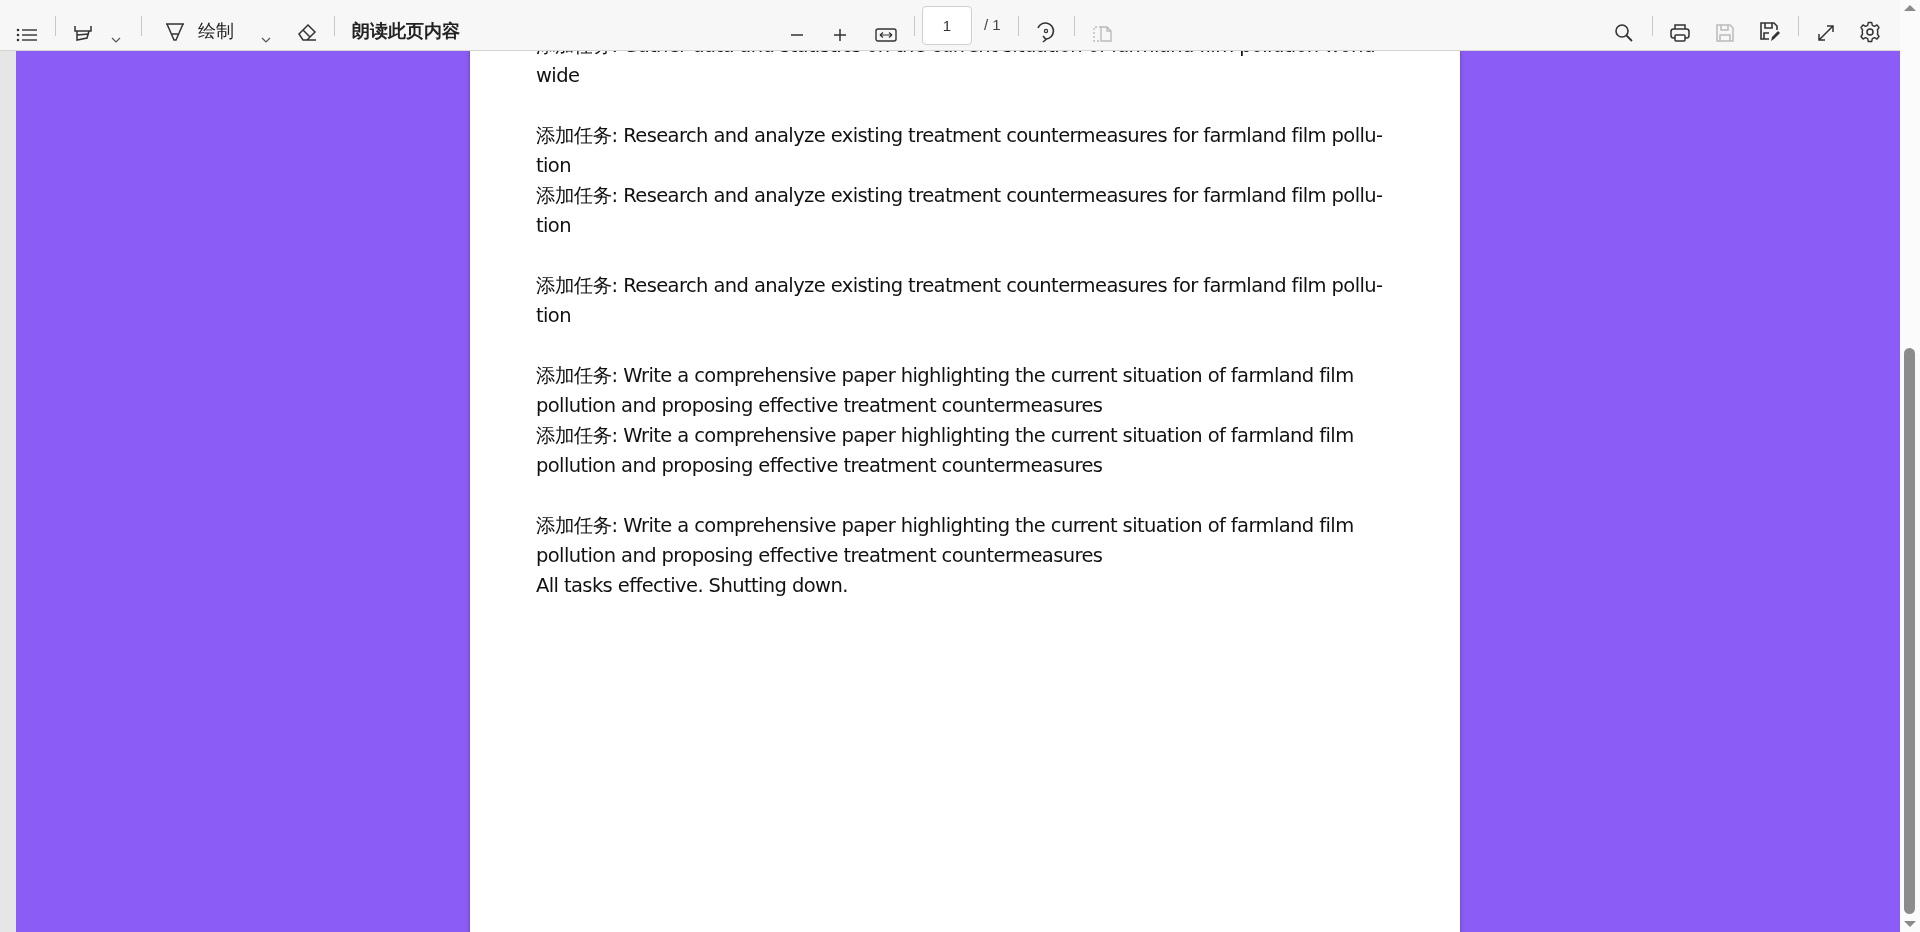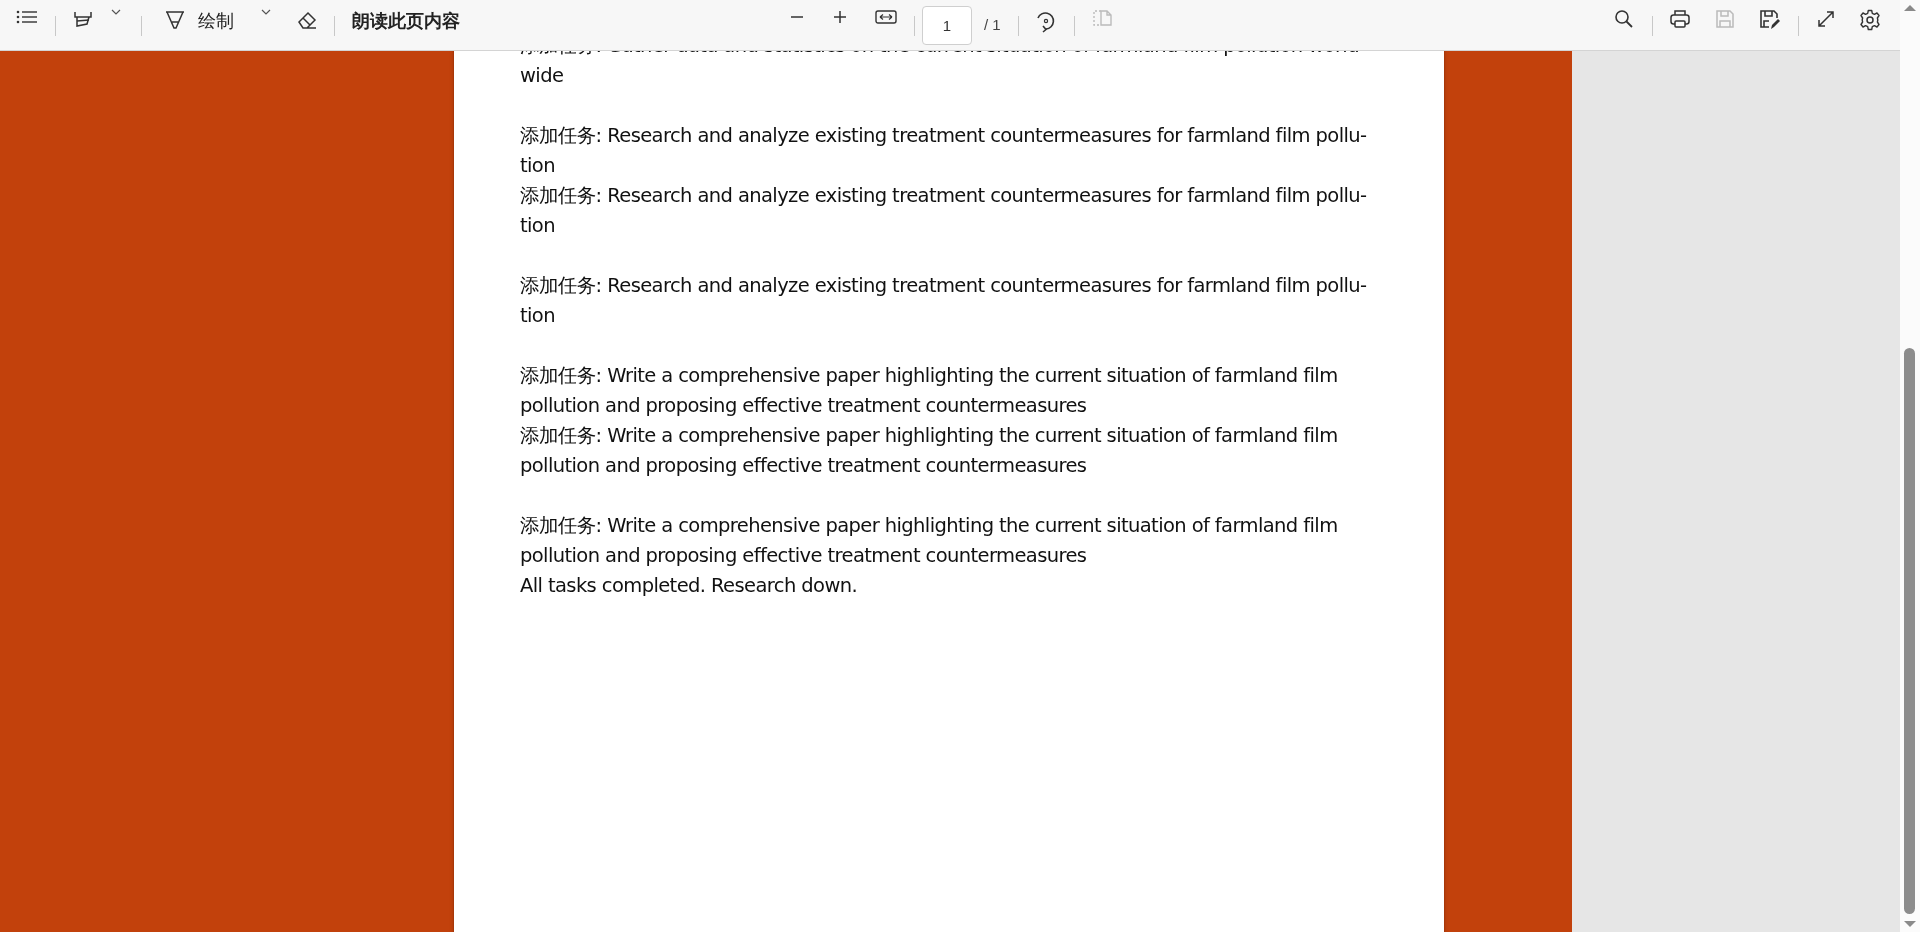--- a/index.html
+++ b/index.html
@@ -2,32 +2,32 @@
 <html><head>
 <meta charset="utf-8">
 <style>
   * { box-sizing: border-box; margin: 0; padding: 0; }
   html, body { width: 1920px; height: 932px; overflow: hidden; background: #e6e6e6; font-family: "Liberation Sans", "DejaVu Sans", sans-serif; }
   .toolbar {
     position: absolute; left: 0; top: 0; width: 1900px; height: 51px;
     background: #f7f7f7; border-bottom: 1px solid #d4d4d4;
     display: flex; align-items: center; z-index: 5;
   }
-  .tb-btn { position: absolute; top: 9px; height: 34px; display: flex; align-items: flex-start; justify-content: center; color: #2b2b2b; cursor: pointer; }
+  .tb-btn { position: absolute; top: 9px; height: 34px; display: flex; align-items: flex-end; justify-content: center; color: #2b2b2b; cursor: pointer; }
   .tb-btn svg { display: block; }
   .tb-sep { position: absolute; top: 16px; width: 1px; height: 20px; background: #c8c8c8; }
   .tb-text { font-size: 18px; color: #222; font-family: "DejaVu Sans", sans-serif; }
   .disabled { color: #b5b5b5; }
   .page-input {
     position: absolute; left: 922px; top: 6px; width: 50px; height: 39px;
     border: 1px solid #cfcfcf; border-radius: 4px; background: #fff;
     font-size: 15px; text-align: center; color: #333; line-height: 37px;
   }
   .page-total { position: absolute; left: 984px; top: 16px; font-size: 15px; color: #444; }
-  .viewer { position: absolute; left: 0; top: 51px; width: 1572px; height: 881px; background: #c2410c; overflow: hidden; }
+  .viewer { position: absolute; left: 16px; top: 51px; width: 1900px; height: 881px; background: #8b5cf6; overflow: hidden; }
   .page {
     position: absolute; left: 454px; top: -40px; width: 990px; height: 964px;
     background: #fff; box-shadow: 0 2px 4px rgba(0,0,0,0.25), 0 0 1px rgba(0,0,0,0.2);
   }
   .content { position: absolute; left: 66px; top: 20px; width: 860px; font-family: "DejaVu Sans", sans-serif; font-size: 19.5px; line-height: 30px; color: #111; letter-spacing: -0.6px; }
   .line { white-space: pre; height: 30px; }
   .scrollbar { position: absolute; left: 1900px; top: 0; width: 20px; height: 932px; background: #fbfbfb; }
   .sb-up, .sb-down { position: absolute; left: 4px; width: 0; height: 0; border-left: 6px solid transparent; border-right: 6px solid transparent; }
   .sb-up { top: 5px; border-bottom: 6px solid #8a8a8a; }
   .sb-down { bottom: 5px; border-top: 6px solid #8a8a8a; }
@@ -207,21 +207,21 @@
       <div class="line">添加任务: Research and analyze existing treatment countermeasures for farmland film pollu-</div>
       <div class="line">tion</div>
       <div class="line"></div>
       <div class="line">添加任务: Write a comprehensive paper highlighting the current situation of farmland film</div>
       <div class="line">pollution and proposing effective treatment countermeasures</div>
       <div class="line">添加任务: Write a comprehensive paper highlighting the current situation of farmland film</div>
       <div class="line">pollution and proposing effective treatment countermeasures</div>
       <div class="line"></div>
       <div class="line">添加任务: Write a comprehensive paper highlighting the current situation of farmland film</div>
       <div class="line">pollution and proposing effective treatment countermeasures</div>
-      <div class="line">All tasks completed. Research down.</div>
+      <div class="line">All tasks effective. Shutting down.</div>
     </div>
   </div>
 </div>
 
 <div class="scrollbar">
   <div class="sb-up"></div>
   <div class="sb-thumb"></div>
   <div class="sb-down"></div>
 </div>
 

